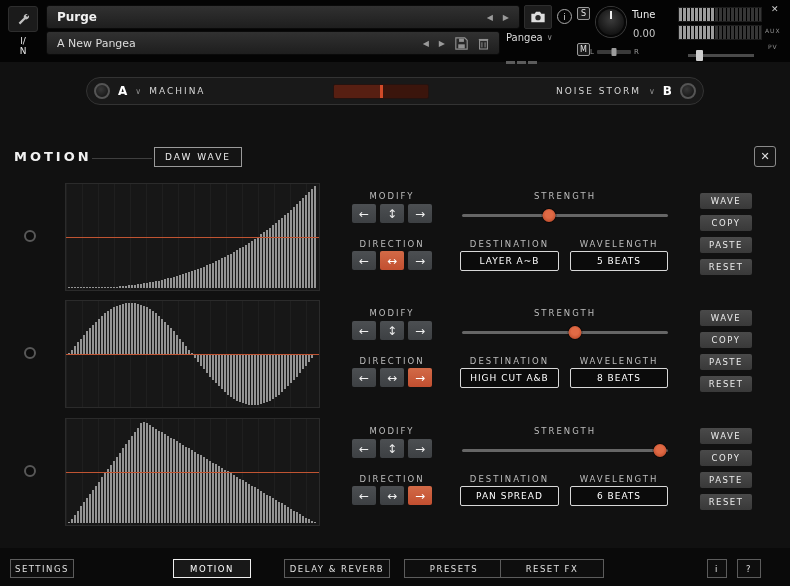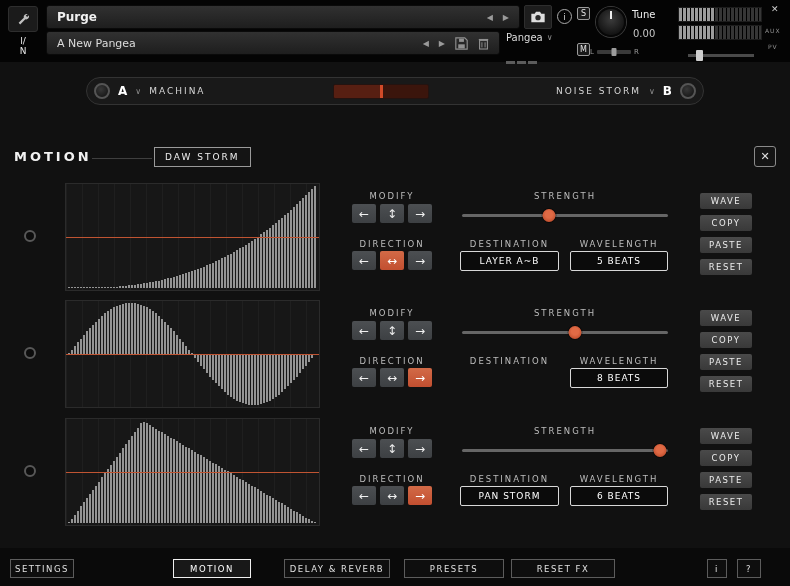--- a/index.html
+++ b/index.html
@@ -84,21 +84,21 @@
   .box-dest { left:460px; width:99px; }
   .box-wl { left:570px; width:98px; }
   .sbtn { position:absolute; left:700px; width:52px; height:16px; background:linear-gradient(#4a4a4a,#393939); border-radius:2px; font-size:8.5px; letter-spacing:1.5px; color:#ececec; display:flex; align-items:center; justify-content:center; }
   .s-0{top:10px;} .s-1{top:32px;} .s-2{top:54px;} .s-3{top:76px;}
 
   
   .footerbg { position:absolute; left:0; top:548px; width:790px; height:38px; background:#0a0a0a; }
   .fbtn { position:absolute; top:559px; height:19px; border:1px solid #5c5c5c; background:#0e0e0e; color:#e0e0e0; font-size:8.5px; letter-spacing:1.5px; display:flex; align-items:center; justify-content:center; white-space:nowrap; }
   .fbtn.active { border-color:#f0f0f0; color:#fff; background:#181818; }
   .f-0{left:10px;width:64px;} .f-1{left:173px;width:78px;} .f-2{left:284px;width:106px;}
-  .f-3{left:404px;width:100px;} .f-4{left:511px;width:104px;} .f-i{left:707px;width:20px;} .f-q{left:737px;width:24px;}
+  .f-3{left:404px;width:100px;} .f-4{left:500px;width:104px;} .f-i{left:707px;width:20px;} .f-q{left:737px;width:24px;}
 </style>
 </head>
 <body>
 
 <div id="app">
 
   <div class="header">
     <div class="h-wrench">
       <svg width="14" height="14" viewBox="0 0 16 16">
           <path d="M13.5 2.5a3.4 3.4 0 0 0-4.6 4L3 12.4 4.8 14.2l5.9-5.9a3.4 3.4 0 0 0 4-4.6l-2 2-1.6-1.6 2.4-1.6z" fill="#c0c0c0"></path>
@@ -192,21 +192,21 @@
     </div>
     <span class="flex1"></span>
     <span class="ab-name">NOISE STORM</span>
     <span class="chev">∨</span>
     <span class="ab-letter">B</span>
     <div class="circ"></div>
   </div>
 
   <div class="m-title">MOTION</div>
   <div class="m-line"></div>
-  <div class="m-dawsync">DAW STORM</div>
+  <div class="m-dawsync">DAW WAVE</div>
   <div class="m-close">✕</div>
 
   <div class="mrow" style="top:183px">
     <div class="radio"></div>
     <div class="wavebox">
         <div class="centerline"></div>
         <i class="wbar" style="left: 2px; top: 103px; height: 1px;"></i>
         <i class="wbar" style="left: 5px; top: 103px; height: 1px;"></i>
         <i class="wbar" style="left: 8px; top: 103px; height: 1px;"></i>
         <i class="wbar" style="left: 11px; top: 103px; height: 1px;"></i>
@@ -416,20 +416,21 @@
       <div class="abtn">←</div>
       <div class="abtn">↔</div>
       <div class="abtn active">→</div>
     </div>
     <div class="rlabel lbl-strength">STRENGTH</div>
     <div class="slider">
       <div class="track"></div>
       <div class="thumb" style="left: 55%;"></div>
     </div>
     <div class="rlabel lbl-dest">DESTINATION</div>
+    <div class="valbox box-dest">HIGH CUT A&amp;B</div>
     <div class="rlabel lbl-wl">WAVELENGTH</div>
     <div class="valbox box-wl">8 BEATS</div>
     <div class="sbtn s-0">WAVE</div>
     <div class="sbtn s-1">COPY</div>
     <div class="sbtn s-2">PASTE</div>
     <div class="sbtn s-3">RESET</div>
   </div>
 
   <div class="mrow" style="top:418px">
     <div class="radio"></div>
@@ -530,21 +531,21 @@
       <div class="abtn">←</div>
       <div class="abtn">↔</div>
       <div class="abtn active">→</div>
     </div>
     <div class="rlabel lbl-strength">STRENGTH</div>
     <div class="slider">
       <div class="track"></div>
       <div class="thumb" style="left: 96%;"></div>
     </div>
     <div class="rlabel lbl-dest">DESTINATION</div>
-    <div class="valbox box-dest">PAN STORM</div>
+    <div class="valbox box-dest">PAN SPREAD</div>
     <div class="rlabel lbl-wl">WAVELENGTH</div>
     <div class="valbox box-wl">6 BEATS</div>
     <div class="sbtn s-0">WAVE</div>
     <div class="sbtn s-1">COPY</div>
     <div class="sbtn s-2">PASTE</div>
     <div class="sbtn s-3">RESET</div>
   </div>
 
   <div class="footerbg"></div>
   <div class="fbtn f-0">SETTINGS</div>

